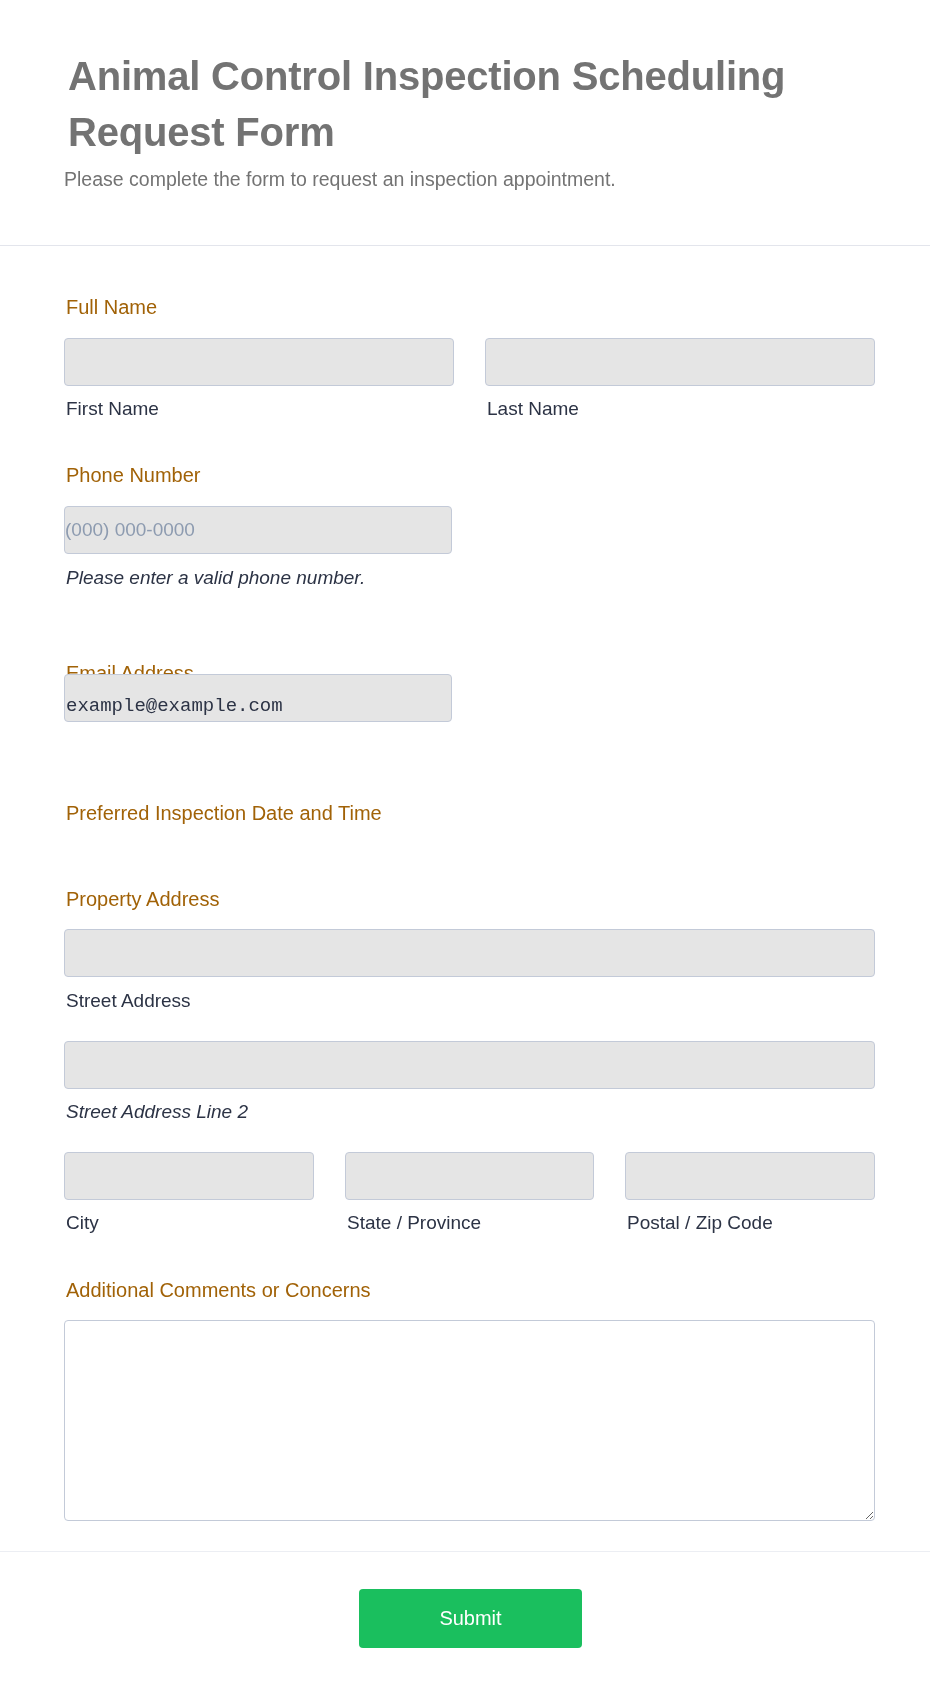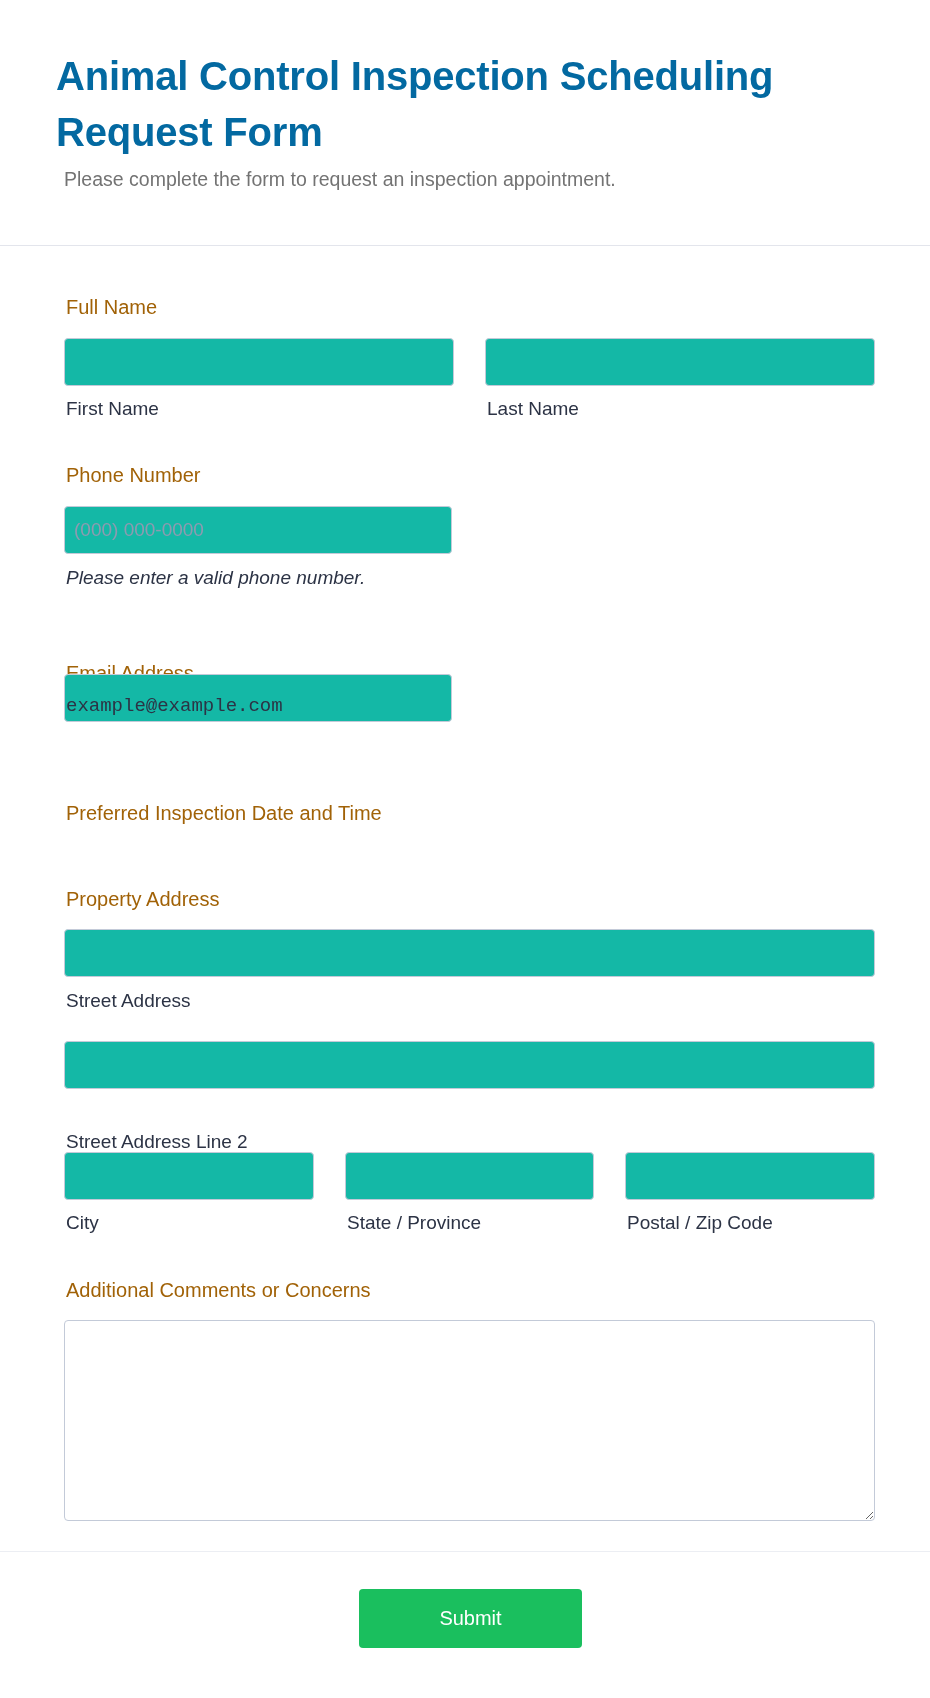--- a/index.html
+++ b/index.html
@@ -1,24 +1,24 @@
 <!DOCTYPE html>
 <html><head>
 <meta charset="utf-8">
 <style>
   * { box-sizing: border-box; margin: 0; padding: 0; }
   html, body { width: 930px; height: 1698px; background: #ffffff; overflow: hidden; }
   body { font-family: "Liberation Sans", "DejaVu Sans", sans-serif; color: #2c3345; position: relative; }
   .abs { position: absolute; }
-  .title { left: 56px; top: 48px; width: 800px; font-size: 40px; line-height: 56px; font-weight: bold; color: #0369a1; letter-spacing: -0.2px; }
+  .title { left: 68px; top: 48px; width: 800px; font-size: 40px; line-height: 56px; font-weight: bold; color: #737373; letter-spacing: -0.2px; }
   .subtitle { left: 64px; top: 166px; font-size: 19.5px; line-height: 26px; color: #737373; }
   .hdivider { left: 0; width: 930px; height: 1px; background: #e3e5ec; }
   .label { left: 66px; font-size: 20px; line-height: 26px; color: #a16207; }
   .sublabel { font-size: 19px; line-height: 20px; color: #2c3345; }
-  .input { border: 1px solid #c3cad8; border-radius: 4px; background: #14b8a6; height: 48px; font-family: "Liberation Sans", sans-serif; font-size: 19px; padding: 0 9px; color: #2c3345; outline: none; }
+  .input { border: 1px solid #c3cad8; border-radius: 4px; background: #e5e5e5; height: 48px; font-family: "Liberation Sans", sans-serif; font-size: 19px; padding: 0 0; color: #2c3345; outline: none; }
   .input::placeholder { color: #8d9bb0; }
   .textarea { border: 1px solid #c3cad8; border-radius: 4px; background: #fff; resize: both; outline: none; font-family: "Liberation Sans", sans-serif; font-size: 16px; padding: 10px; }
   .submit { left: 359px; top: 1589px; width: 223px; height: 59px; background: #1abf5e; border: none; border-radius: 4px; color: #fff; font-size: 20px; font-family: "Liberation Sans", sans-serif; cursor: pointer; }
 </style>
 </head>
 <body>
 
 <div class="abs title">Animal Control Inspection Scheduling Request Form</div>
 <div class="abs subtitle">Please complete the form to request an inspection appointment.</div>
 <div class="abs hdivider" style="top:245px;"></div>
@@ -36,21 +36,21 @@
 <div class="abs label" style="top:631px;margin-top:29px;">Email Address</div>
 <input class="abs input" style="left: 64px; top: 674px; width: 388px;" value="">
 <div class="abs sublabel" style="left:66px; top:696px;font-family:Liberation Mono, monospace;">example@example.com</div>
 
 <div class="abs label" style="top:800px;">Preferred Inspection Date and Time</div>
 
 <div class="abs label" style="top:886px;">Property Address</div>
 <input class="abs input" style="left: 64px; top: 929px; width: 811px;">
 <div class="abs sublabel" style="left:66px; top:991px;">Street Address</div>
 <input class="abs input" style="left: 64px; top: 1041px; width: 811px;">
-<div class="abs sublabel" style="left:66px; top:1132px;">Street Address Line 2</div>
+<div class="abs sublabel" style="left:66px; top:1102px;font-style:italic;">Street Address Line 2</div>
 
 <input class="abs input" style="left: 64px; top: 1152px; width: 250px;">
 <input class="abs input" style="left: 345px; top: 1152px; width: 249px;">
 <input class="abs input" style="left: 625px; top: 1152px; width: 250px;">
 <div class="abs sublabel" style="left:66px; top:1213px;">City</div>
 <div class="abs sublabel" style="left:347px; top:1213px;">State / Province</div>
 <div class="abs sublabel" style="left:627px; top:1213px;">Postal / Zip Code</div>
 
 <div class="abs label" style="top:1277px;">Additional Comments or Concerns</div>
 <textarea class="abs textarea" style="left: 64px; top: 1320px; width: 811px; height: 201px;"></textarea>

